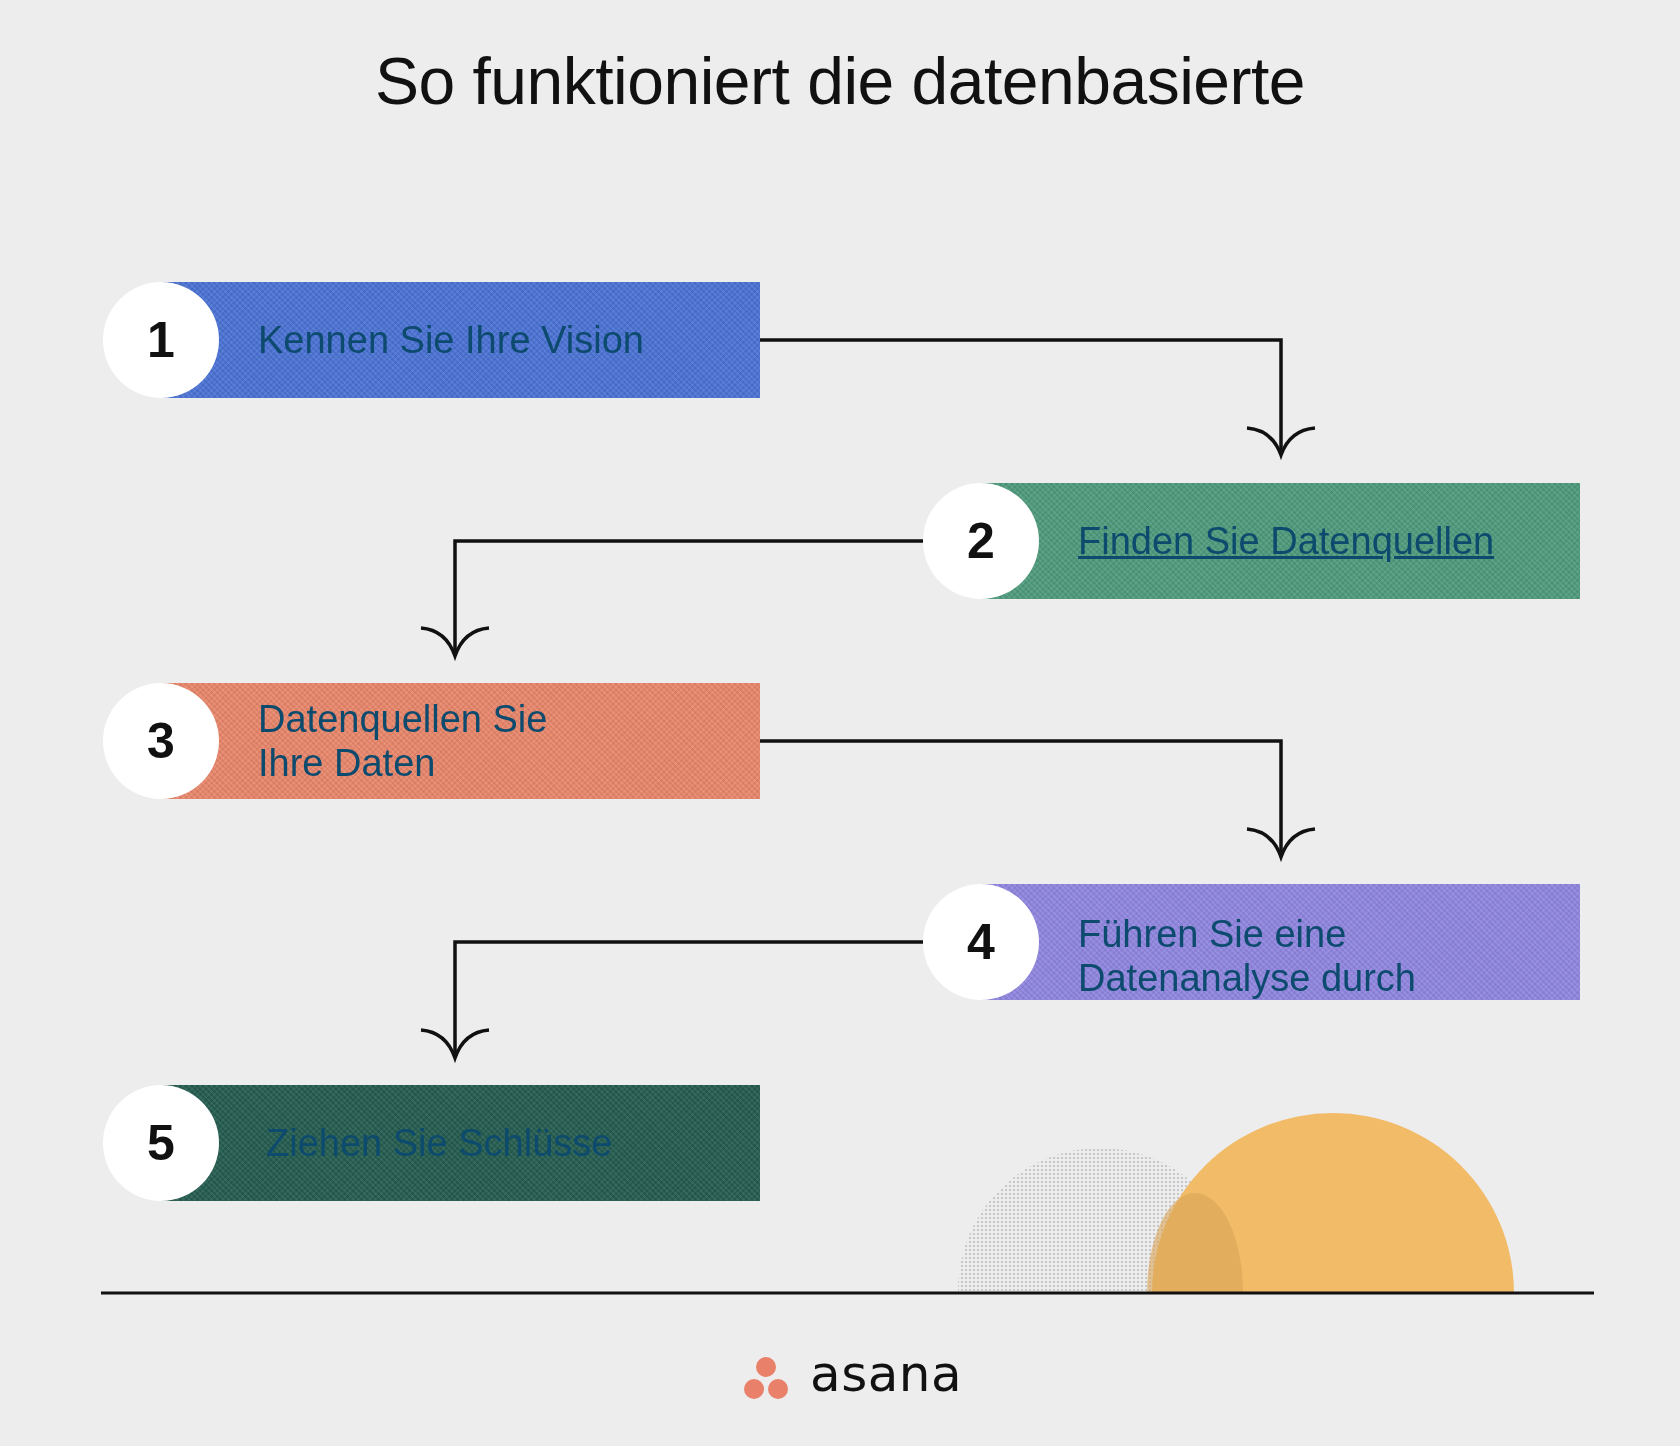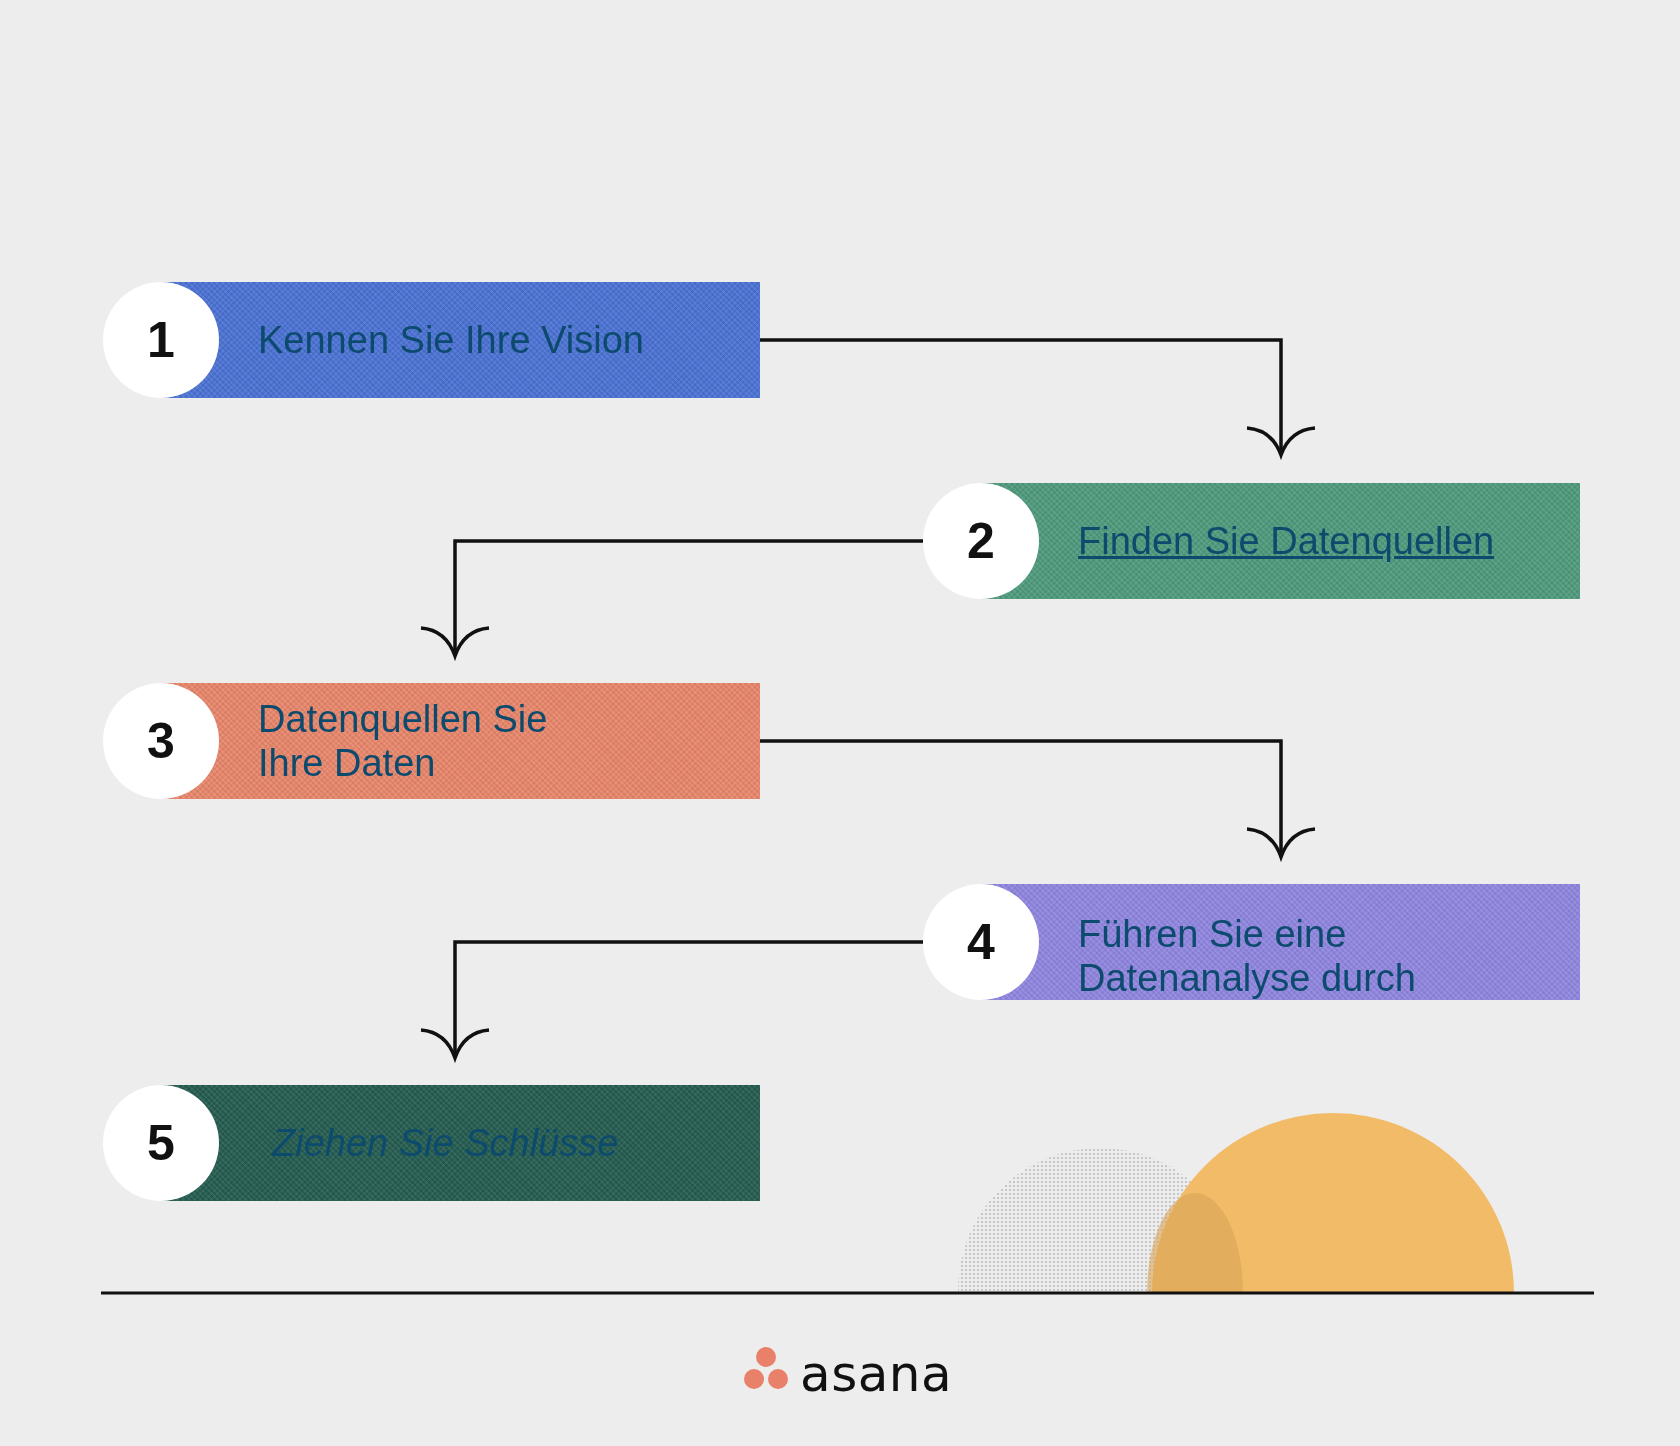--- a/index.html
+++ b/index.html
@@ -25,28 +25,29 @@
     position:absolute; top:0; width:116px; height:116px; border-radius:50%;
     background:#fff; display:flex; align-items:center; justify-content:center;
     font-size:50px; font-weight:700; color:#111;
   }
   .label {
     position:absolute; color:#0c4a6e; font-size:38px; line-height:44px;
     display:flex; flex-direction:column; justify-content:center; height:116px; top:0;
   }
   svg.lines { position:absolute; left:0; top:0; }
   .logo {
-    position:absolute; top:1345px; left:742px; display:flex; align-items:flex-start; gap:10px;
+    position:absolute; top:1345px; left:742px; display:flex; align-items:flex-end; gap:20px;
   }
   .logo-text { font-size:50px; color:#111; letter-spacing:0.5px; font-family:"DejaVu Sans", sans-serif; }
 </style>
 </head>
 <body>
 
 <div class="title">
+  <span>So funktioniert die datenbasierte</span>
 </div>
 
 <svg class="lines" width="1680" height="1446">
   <g fill="none" stroke="#111" stroke-width="3.5">
 
     <polyline points="704,340 1281,340 1281,455"></polyline>
     <path d="M1247,428 Q1272,430 1281,455 Q1290,430 1315,428"></path>
 
     <polyline points="923,541 455,541 455,656"></polyline>
     <path d="M421,628 Q446,630 455,656 Q464,630 489,628"></path>
@@ -104,21 +105,21 @@
   <div class="circle" style="left:0;">4</div>
   <div class="label" style="left:155px;justify-content:flex-end;">
     <span>Führen Sie eine</span>
     <span>Datenanalyse durch</span>
   </div>
 </div>
 
 <div class="step" style="left:103px; top:1085px; width:657px;">
   <div class="bar" style="left:58px; width:599px; background-color:#245c4f;"></div>
   <div class="circle" style="left:0;">5</div>
-  <div class="label" style="left:169px;font-style:italic;">
+  <div class="label" style="left:163px;">
     <span>Ziehen Sie Schlüsse</span>
   </div>
 </div>
 
 <div class="logo">
   <svg width="48" height="48" viewBox="0 0 48 48">
     <circle cx="24" cy="12" r="10" fill="#e8806a"></circle>
     <circle cx="12" cy="34" r="10" fill="#e8806a"></circle>
     <circle cx="36" cy="34" r="10" fill="#e8806a"></circle>
   </svg>

